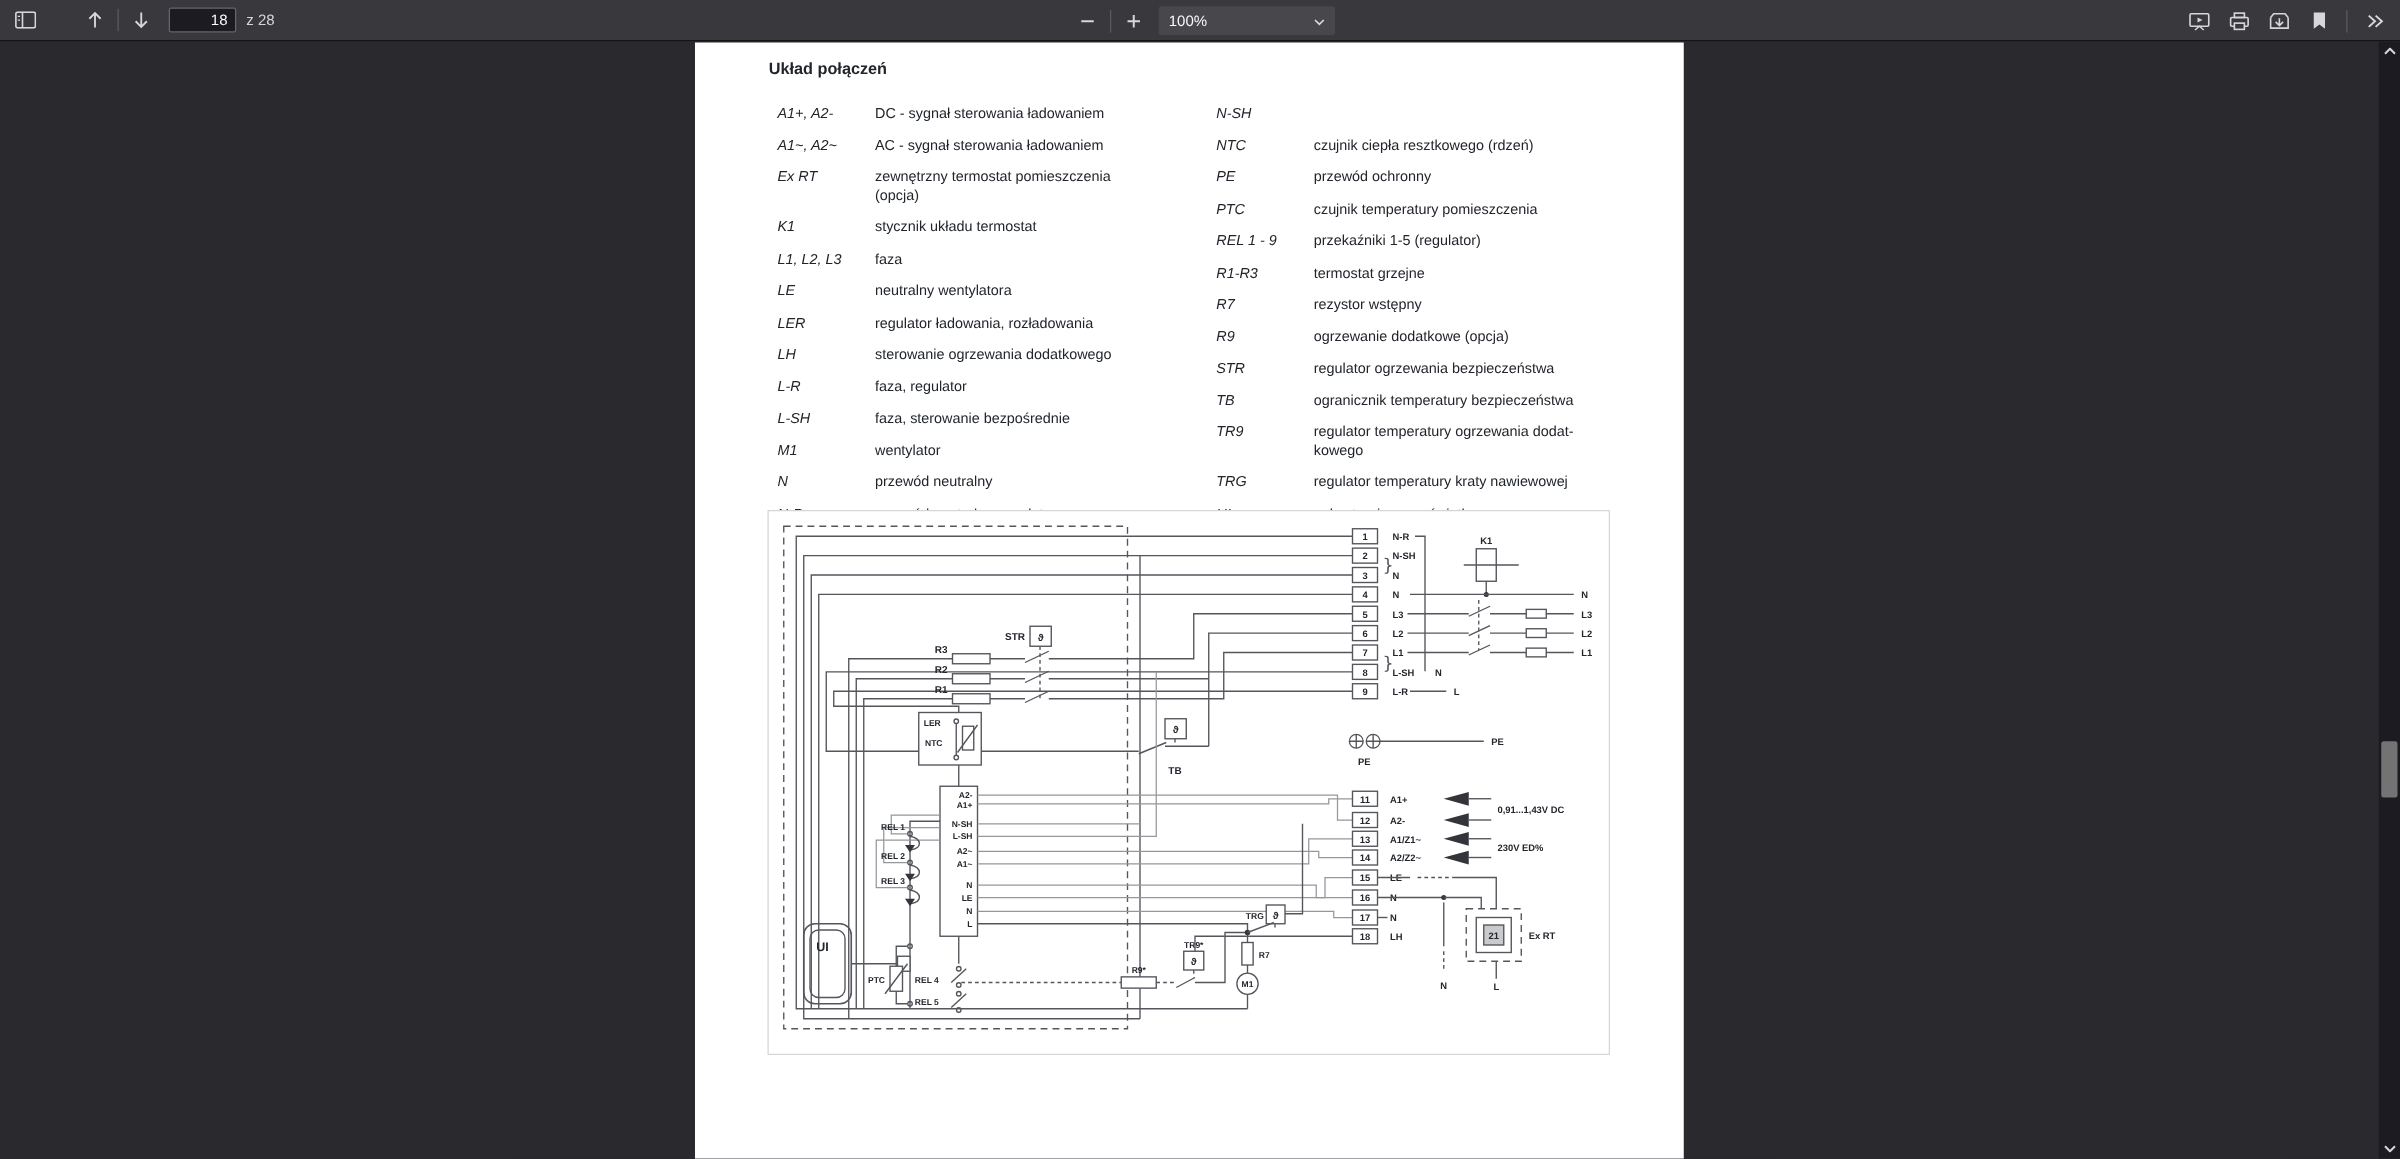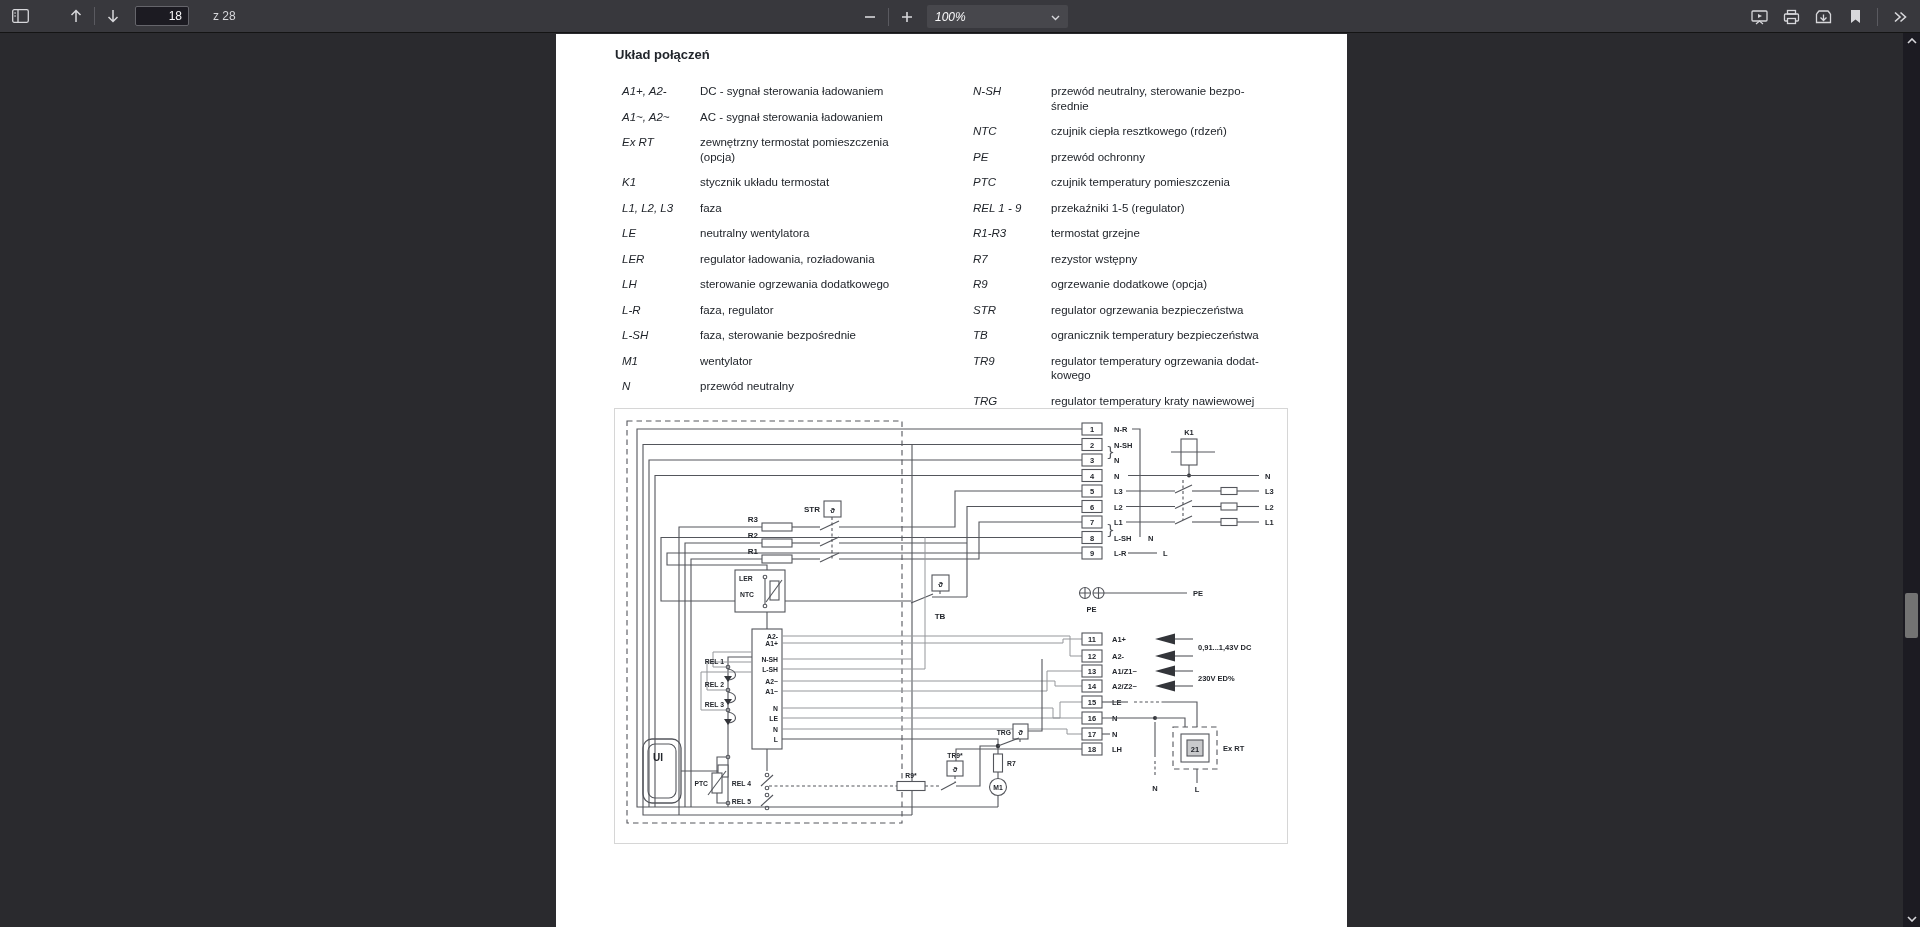--- a/index.html
+++ b/index.html
@@ -18,22 +18,22 @@
     background:transparent; border:none; color:#d7d7db; width:28px; height:26px;
     display:flex; align-items:center; justify-content:center; padding:0; cursor:pointer;
   }
   .tbtn svg { display:block; }
   .tb-sep { width:1px; height:18px; background:#5a5a60; margin:0 4px; }
   .page-input {
     width:54px; height:20px; background:#1c1b22; border:1px solid #65656b; border-radius:2px;
     color:#f9f9fa; font-size:12px; text-align:right; padding:0 6px; margin-left:8px;
     font-family:"Liberation Sans", sans-serif;
   }
-  .page-count { font-size:12px; color:#d7d7db; margin-left:24px; }
-  .zoom-group { position:absolute; left:856px; top:0; height:33px; display:flex; align-items:center;font-style:italic; }
+  .page-count { font-size:12px; color:#d7d7db; margin-left:8px; }
+  .zoom-group { position:absolute; left:856px; top:0; height:33px; display:flex; align-items:center; }
   .zoom-select {
     width:141px; height:23px; background:#47474c; border:none; border-radius:2px;
     color:#f9f9fa; font-size:12px; display:flex; align-items:center; padding:0 8px;
     margin-left:6px; justify-content:space-between; cursor:pointer;
   }
   .right-group { position:absolute; right:6px; top:0; height:33px; display:flex; align-items:center; gap:4px; }
   
   .viewer { position:absolute; top:33px; left:0; width:1903px; height:894px; background:#2a2a2e; }
   .scrollbar { position:absolute; top:33px; right:0; width:17px; height:894px; background:#1c1b22; }
   .sb-thumb { position:absolute; left:2px; width:13px; top:560px; height:45px; background:#737373; border-radius:2px; }
@@ -226,22 +226,20 @@
         </div>
       <div class="lrow">
           <span class="term">N-R</span>
           <span class="def">przewód neutralny, regulator</span>
         </div>
     </div>
 
     <div class="legend l-right">
       <div class="lrow">
           <span class="term">N-SH</span>
-          <span class="def">przewód neutralny, sterowanie bezpo-
-średnie</span>
         </div>
       <div class="lrow">
           <span class="term">NTC</span>
           <span class="def">czujnik ciepła resztkowego (rdzeń)</span>
         </div>
       <div class="lrow">
           <span class="term">PE</span>
           <span class="def">przewód ochronny</span>
         </div>
       <div class="lrow">

